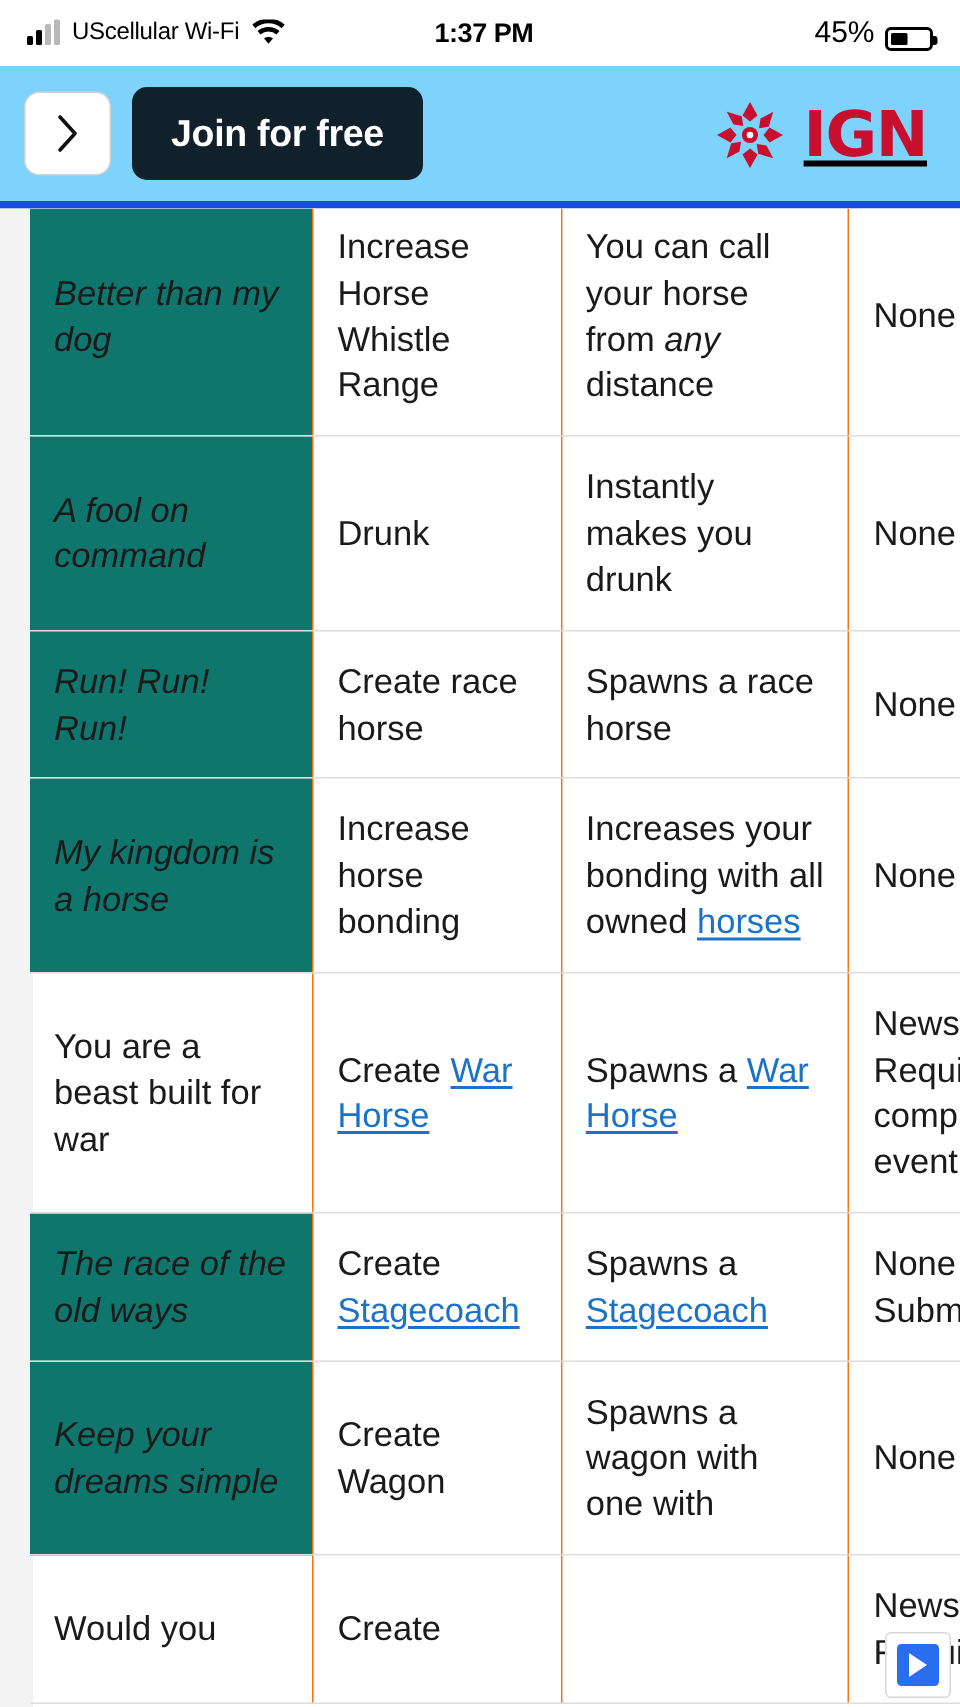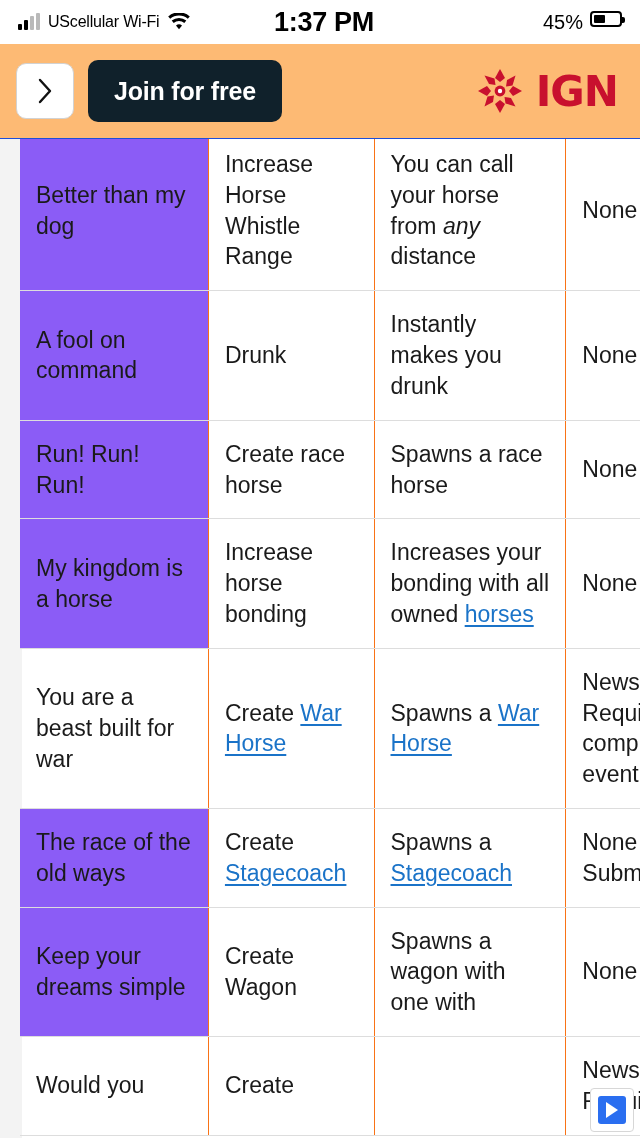--- a/index.html
+++ b/index.html
@@ -50,27 +50,27 @@
   .signal i:nth-child(3) { height: 14px; background: #b9b9b9; }
   .signal i:nth-child(4) { height: 17px; background: #b9b9b9; }
   .carrier { font-size: 16px; letter-spacing: -0.2px; }
   .wifi { width: 24px; height: 18px; position: relative; }
   .wifi svg { display:block; }
   .sb-time {
     position: absolute;
     left: 50%;
     transform: translateX(-46%);
     font-weight: bold;
-    font-size: 27px;
+    font-size: 18px;
     letter-spacing: -0.3px;
   }
   .sb-right {
     margin-left: auto;
     display: flex;
-    align-items: flex-start;
+    align-items: flex-end;
     gap: 7px;
     font-size: 20px;
   }
   .batt {
     width: 32px; height: 16px;
     border: 2px solid #000;
     border-radius: 4px;
     position: relative;
     display: flex;
     align-items: center;
@@ -88,22 +88,22 @@
     display: block;
     height: 100%;
     width: 45%;
     background: #000;
     border-radius: 1px;
   }
 
   
   .topbar {
     height: 95px;
-    background: #fdba74;
-    border-bottom: 1px solid #1d4ed8;
+    background: #7dd3fc;
+    border-bottom: 5px solid #1d4ed8;
     display: flex;
     align-items: center;
     padding: 0 16px;
     gap: 14px;
   }
   .fwd-btn {
     width: 58px; height: 56px;
     border: 1px solid #d2d2d2;
     border-radius: 10px;
     background: #fff;
@@ -121,23 +121,24 @@
     font-weight: bold;
     display: flex;
     align-items: center;
     justify-content: center;
     padding: 0 26px;
     letter-spacing: -0.2px;
   }
   .ign-logo {
     margin-left: auto;
     display: flex;
-    align-items: flex-start;
+    align-items: flex-end;
     gap: 12px;
     padding-right: 6px;
+    text-decoration: underline;
   }
   .ign-mark { width: 48px; height: 48px; }
   .ign-text {
     font-size: 42px;
     font-weight: bold;
     color: #c8102e;
     letter-spacing: -1px;
     font-family: "DejaVu Sans", sans-serif;
   }
 
@@ -169,21 +170,21 @@
     padding: 18px 16px;
     font-size: 23px;
     line-height: 1.34;
     color: #1a1a1a;
   }
   .tbl tr td:first-child { border-left: none; }
   .tbl td.c1 { width: 165px; }
   .tbl td.c2 { width: 145px; }
   .tbl td.c3 { width: 168px; }
   .tbl td.c4 { width: 170px; border-right: none; }
-  .hl { background: #8b5cf6; }
+  .hl { background: #0f766e; font-style: italic; }
   .lnk {
     color: #1a73c8;
     text-decoration: underline;
     text-underline-offset: 3px;
   }
   em { font-style: italic; }
 
   
   .content-clip {
     position: absolute;

